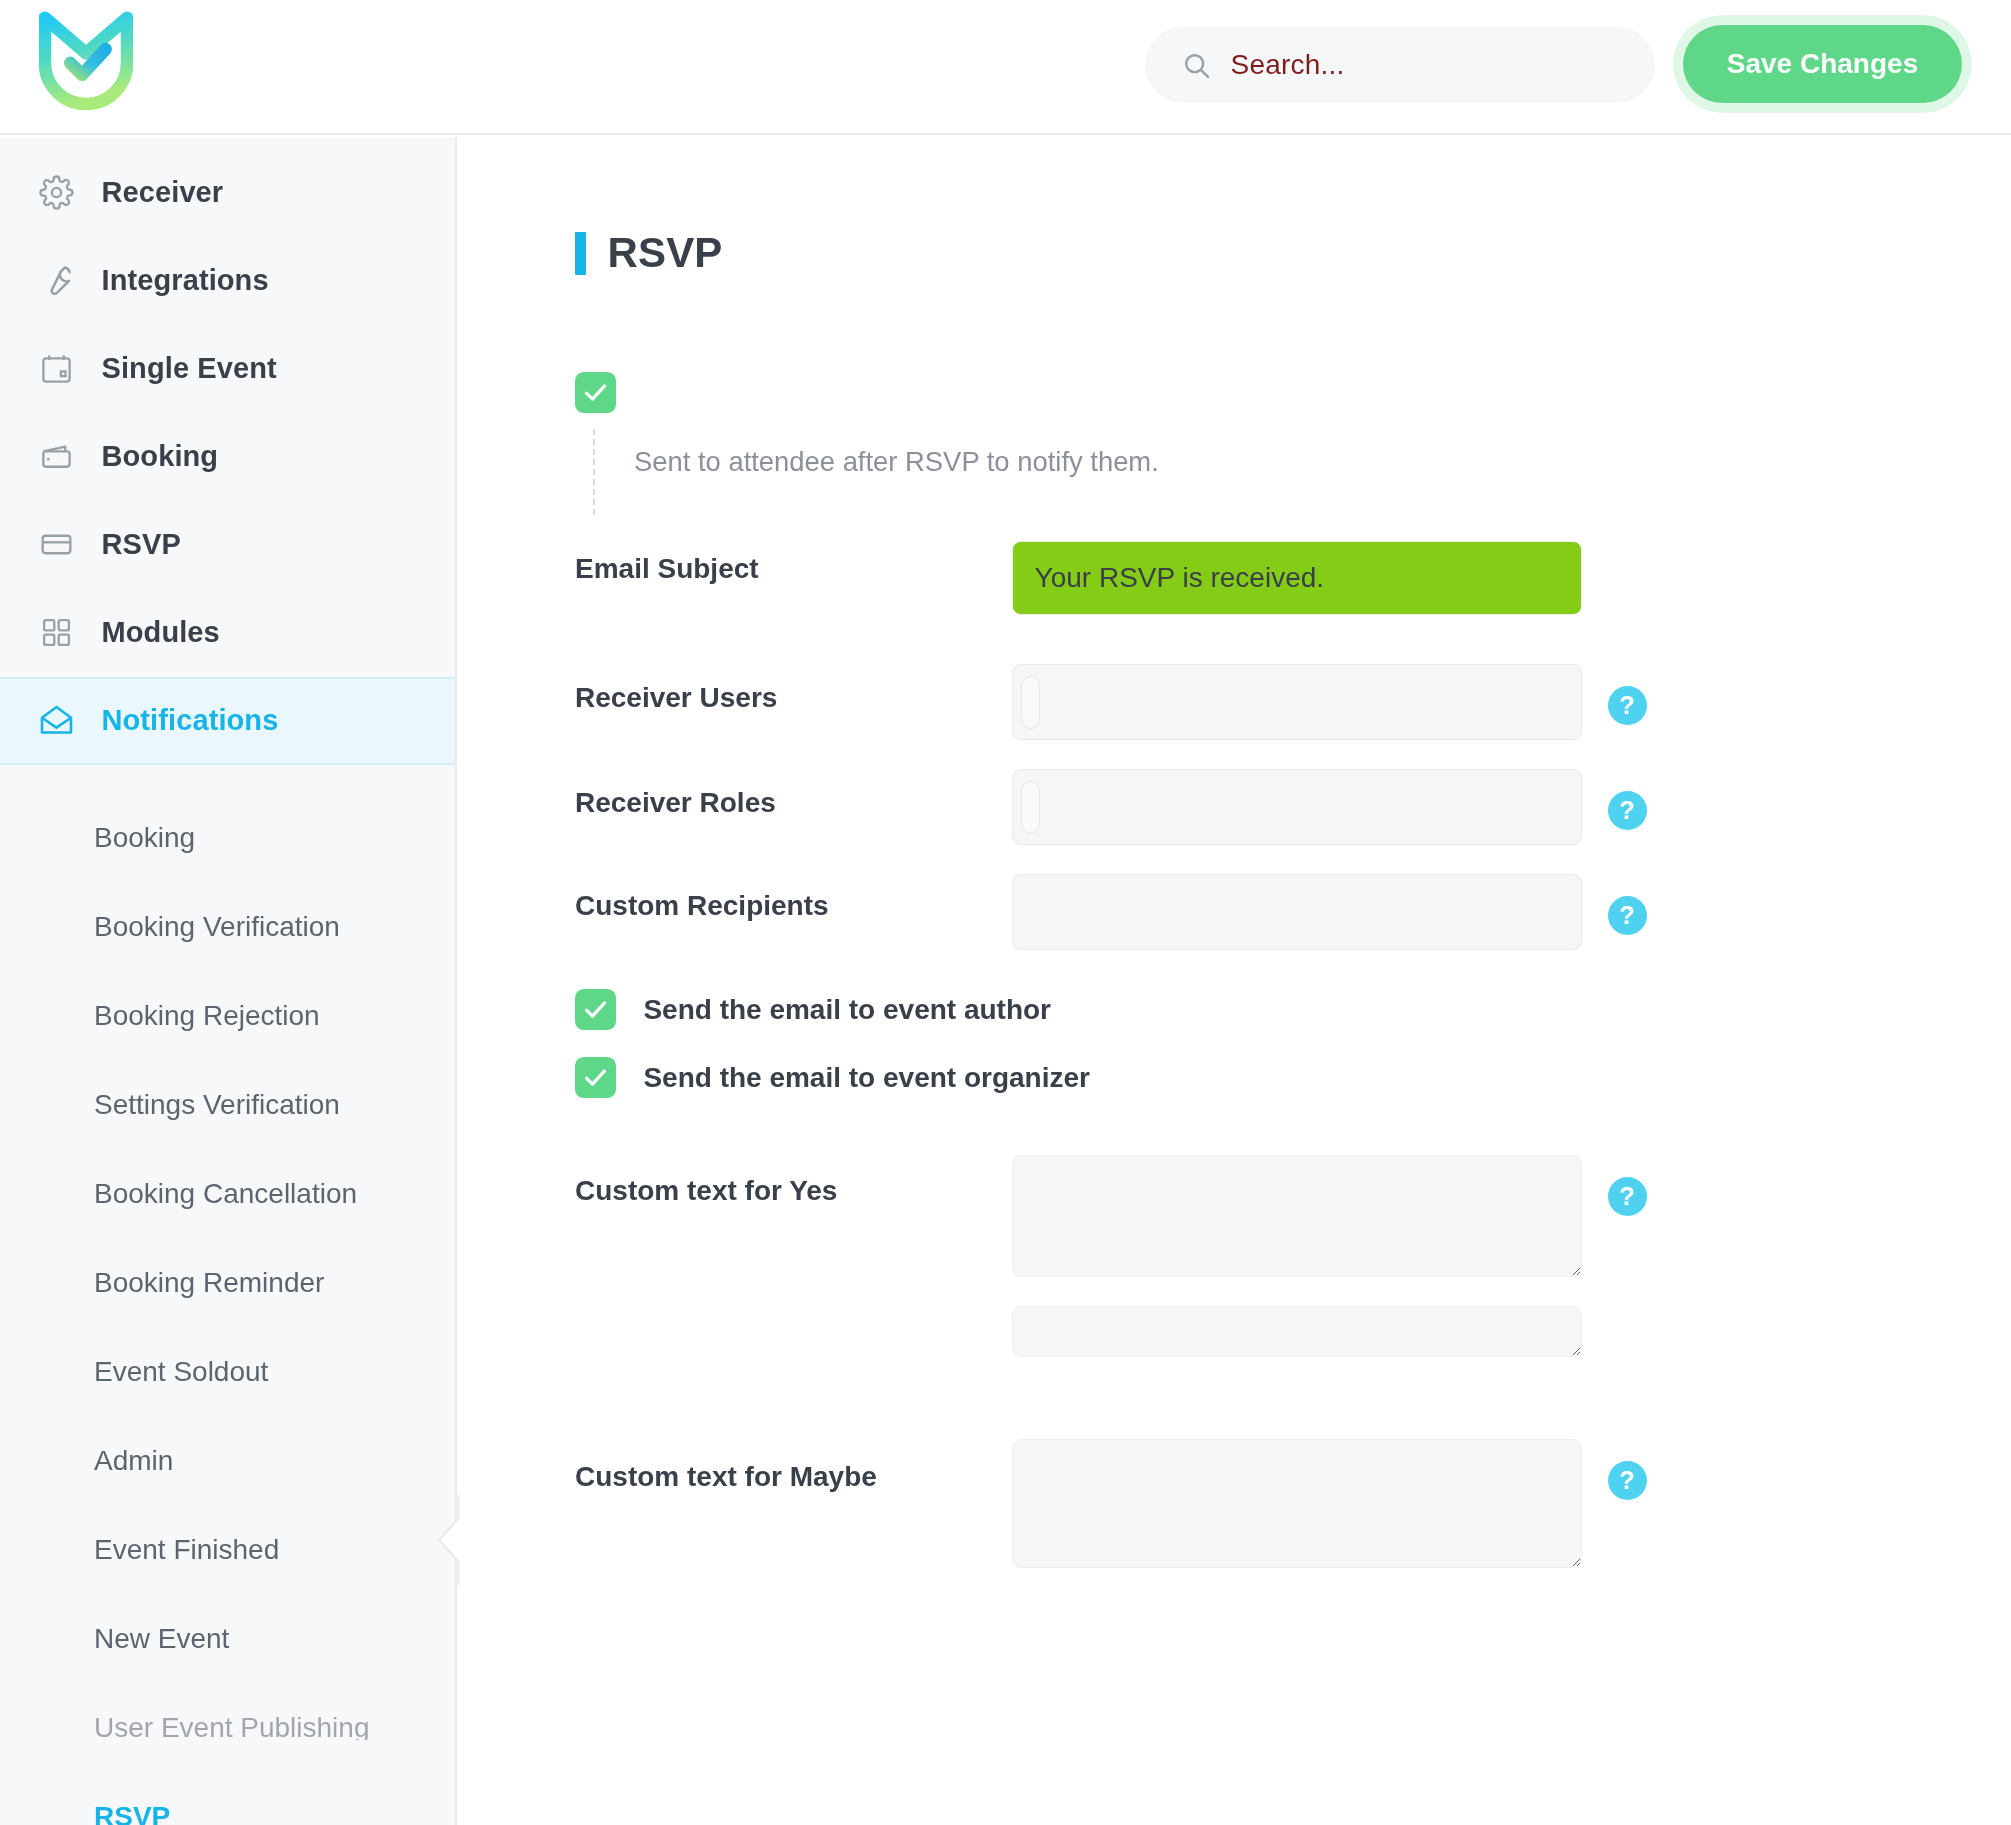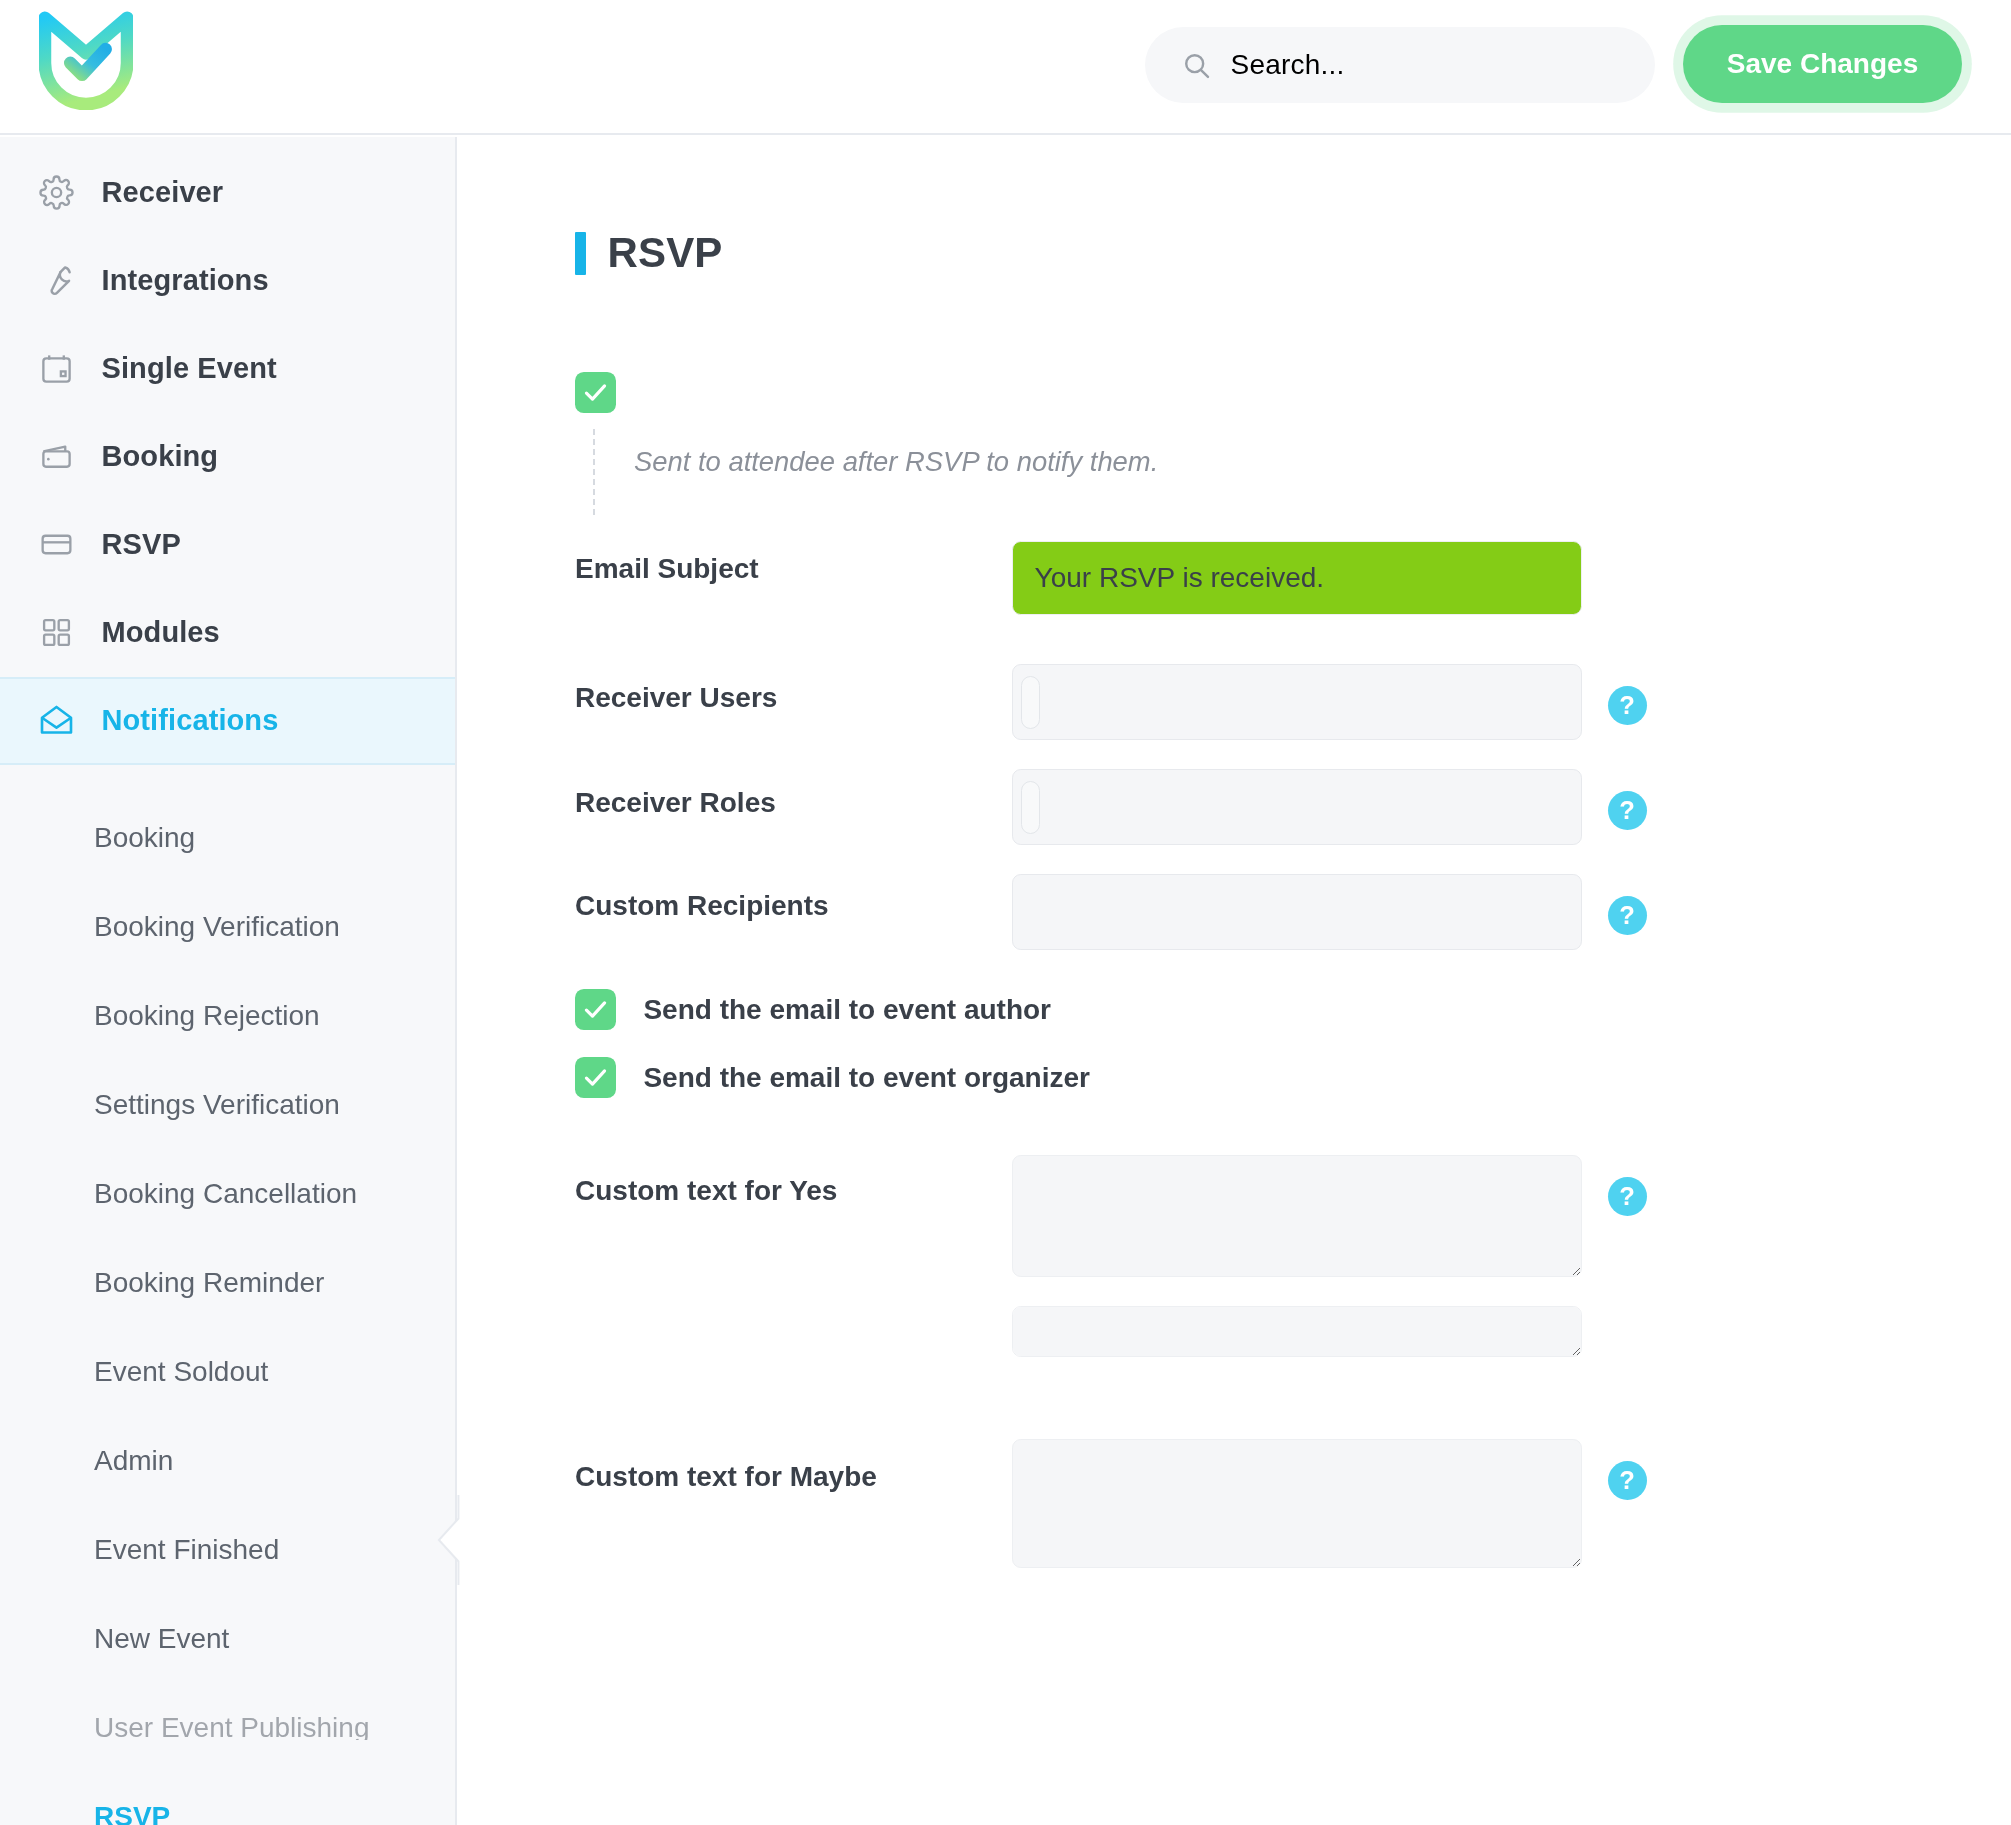--- a/index.html
+++ b/index.html
@@ -22,21 +22,21 @@
     width: 94px; height: 102px;
   }
   .searchbox {
     position: absolute; left: 1145px; top: 27.4px;
     width: 510px; height: 76px;
     background: #f6f7f9; border-radius: 39px;
     display: flex; align-items: center; padding-left: 37px; gap: 19.6px;
   }
   .search-icon { width: 29px; height: 29px; flex: 0 0 auto; }
   .search-placeholder {
-    color: #000000; font-size: 28px; letter-spacing: 0.2px;
+    color: #7f1d1d; font-size: 28px; letter-spacing: 0.2px;
   }
   .save-btn {
     position: absolute; left: 1683px; top: 24.5px;
     width: 279px; height: 78px;
     background: #5fd788; border: 0; border-radius: 43px;
     color: #ffffff; font-size: 28px; font-weight: bold;
     font-family: "Liberation Sans", sans-serif;
     box-shadow: 0 0 0 9.8px rgba(95,215,136,0.20);
     cursor: pointer;
     display: flex; align-items: center; justify-content: center;
@@ -100,21 +100,21 @@
     background: #ffffff; overflow: hidden;
   }
   .page-title-row {
     display: flex; align-items: center; gap: 21.6px;
     margin: 92px 0 0 116px;
   }
   .title-bar { width: 10.8px; height: 43px; background: #17b4e8; border-radius: 1px; }
   .page-title { font-size: 42px; font-weight: bold; color: #3a4049; letter-spacing: 0.2px; }
 
   
-  .enable-block { position: relative; margin: 95px 0 0 116px; font-style: italic; }
+  .enable-block { position: relative; margin: 95px 0 0 116px; }
   .dotline {
     position: absolute; left: 17.6px; top: 57px;
     width: 0; height: 86px;
     border-left: 2px dashed #d6dae0;
   }
   .enable-desc {
     margin-left: 59px; padding-top: 33px;
     font-size: 27.4px; color: #8b9099;
   }
 

